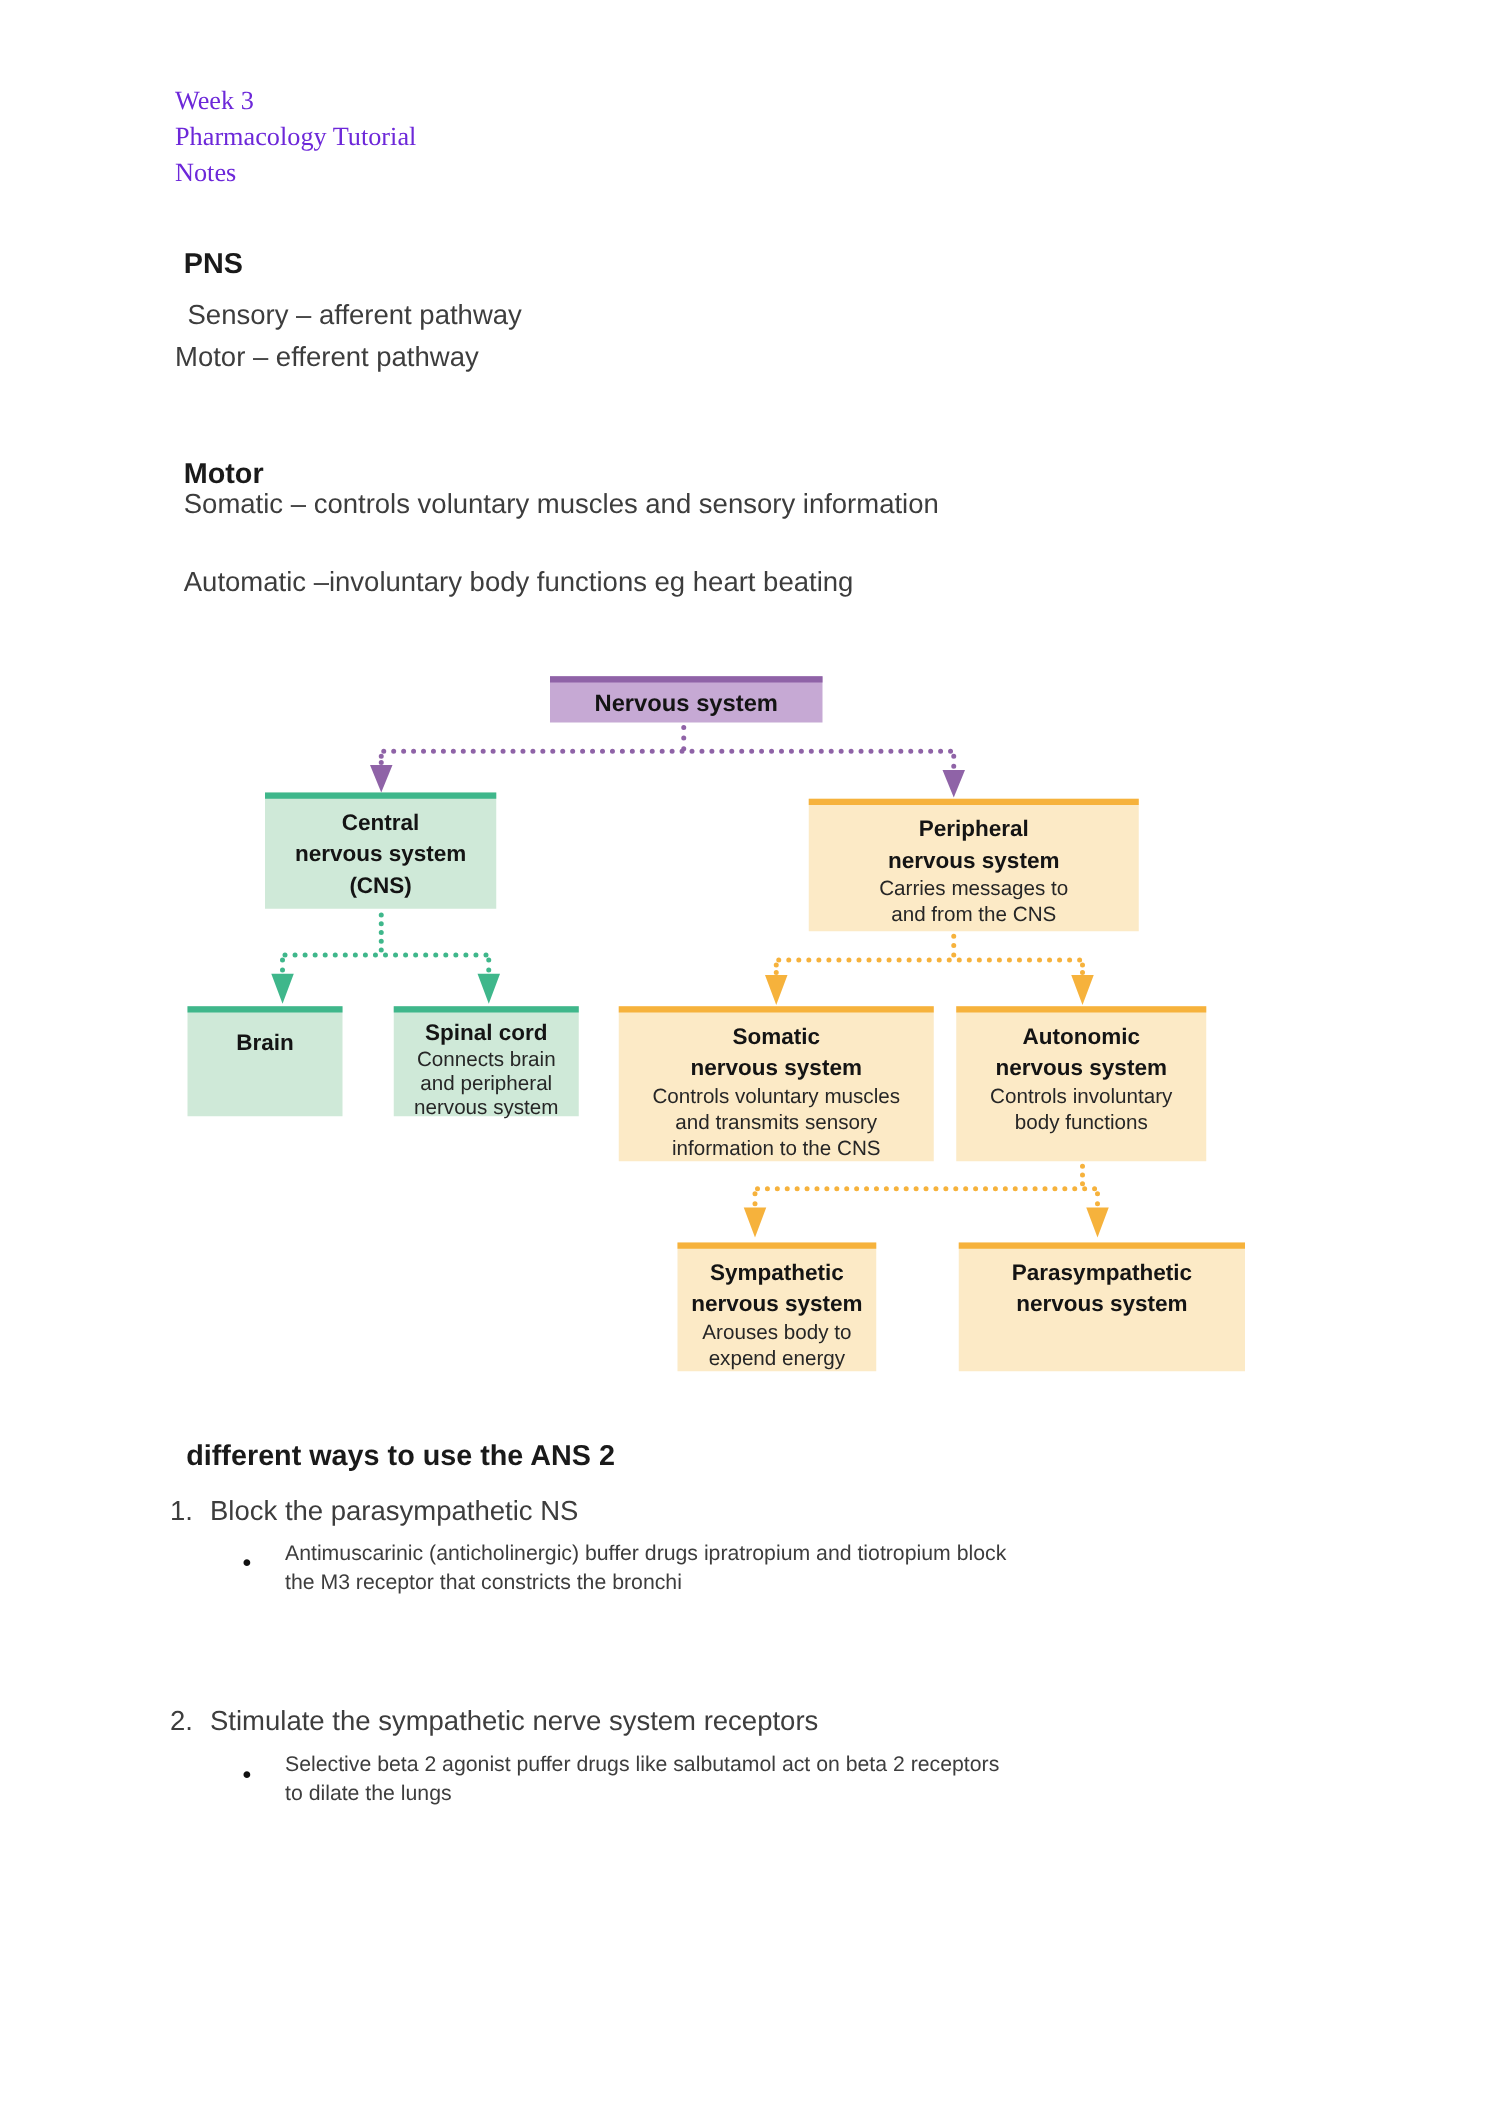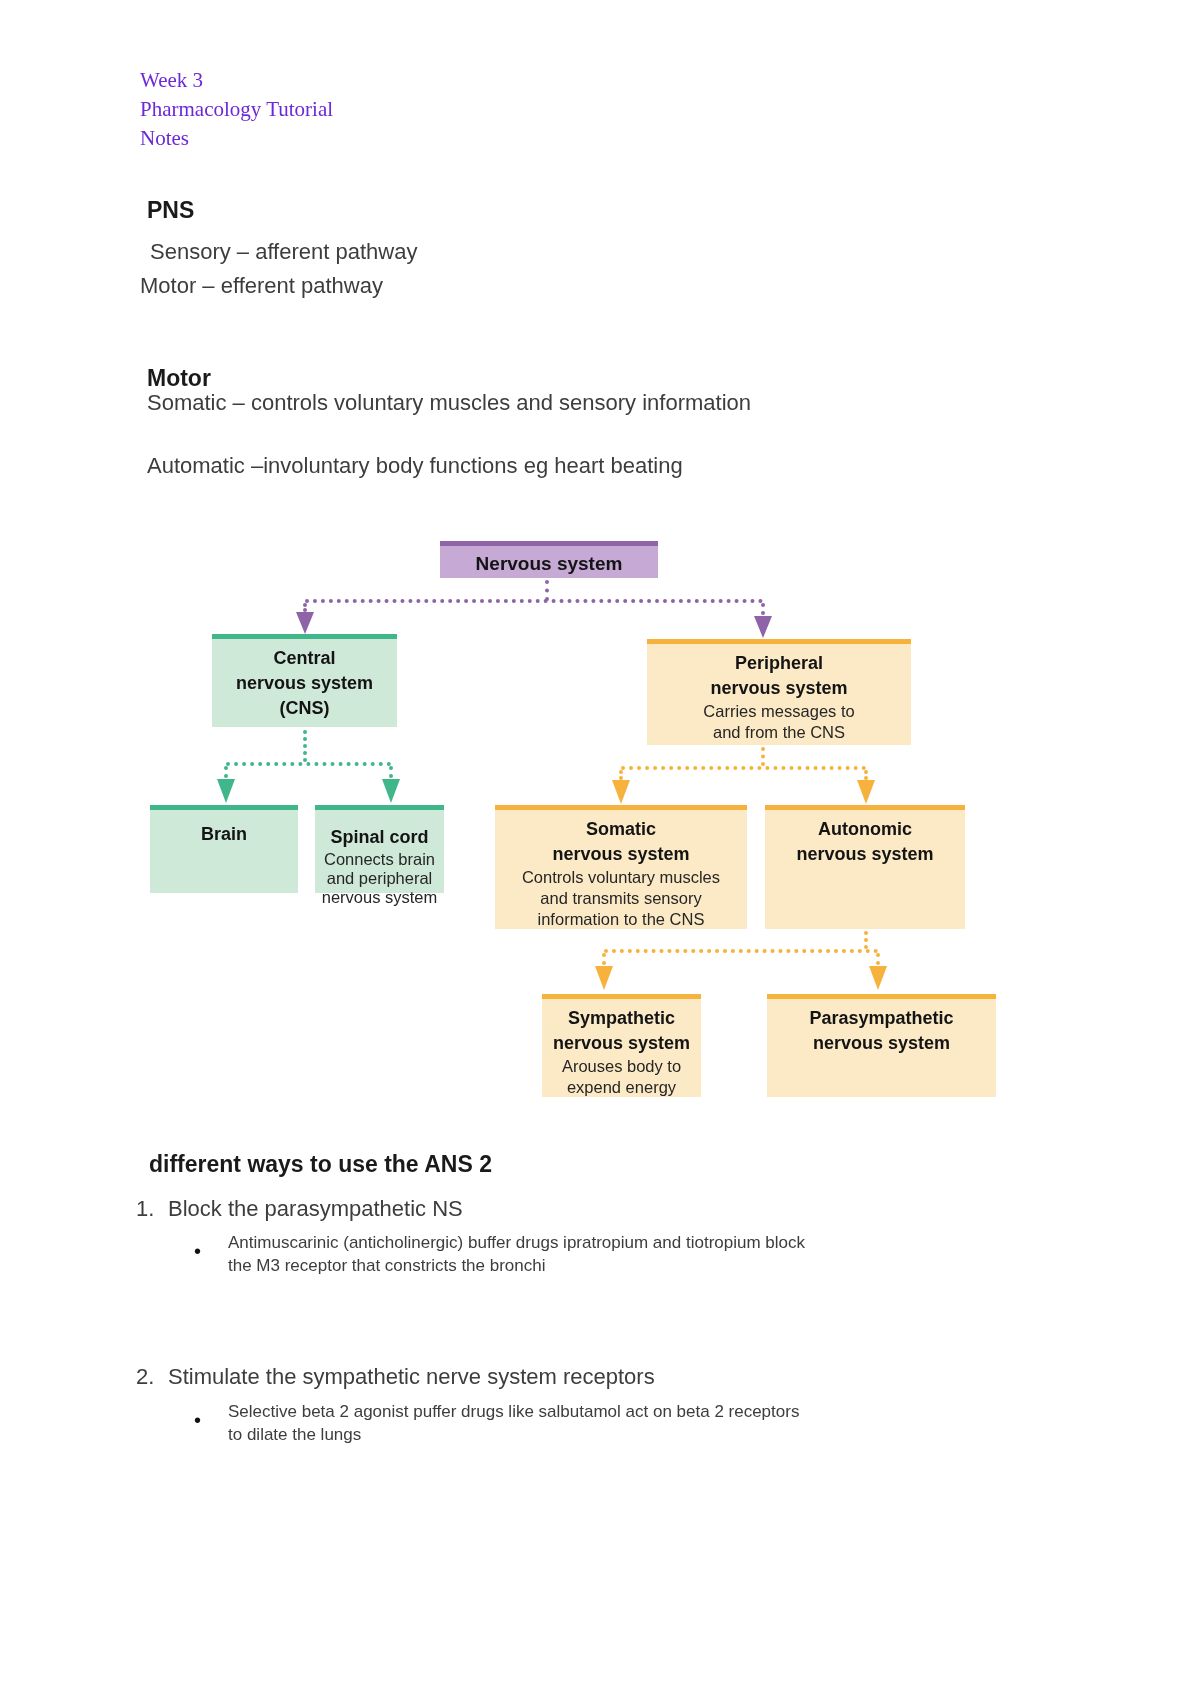--- a/index.html
+++ b/index.html
@@ -79,42 +79,44 @@
 (CNS)</div>
 </div>
 
 <div class="node orange" style="left:647px; top:639px; width:264px; height:106px;">
   <div class="node-title">Peripheral
 nervous system</div>
   <div class="node-sub">Carries messages to
 and from the CNS</div>
 </div>
 
-<div class="node green" style="left:150px; top:805px; width:148px; height:88px; padding-top:12px;">
+<div class="node green" style="left:150px; top:805px; width:124px; height:88px; padding-top:12px;">
   <div class="node-title">Brain</div>
 </div>
 
-<div class="node green" style="left:315px; top:805px; width:129px; height:88px; padding-top:15px;">
+<div class="node green" style="left:315px; top:805px; width:148px; height:88px; padding-top:4px;">
   <div class="node-title">Spinal cord</div>
   <div class="node-sub" style="line-height:19px;">Connects brain
 and peripheral
 nervous system</div>
 </div>
 
 <div class="node orange" style="left:495px; top:805px; width:252px; height:124px;">
   <div class="node-title">Somatic
 nervous system</div>
   <div class="node-sub">Controls voluntary muscles
 and transmits sensory
 information to the CNS</div>
 </div>
 
 <div class="node orange" style="left:765px; top:805px; width:200px; height:124px;">
   <div class="node-title">Autonomic
 nervous system</div>
+  <div class="node-sub">Controls involuntary
+body functions</div>
 </div>
 
 <div class="node orange" style="left:542px; top:994px; width:159px; height:103px;">
   <div class="node-title">Sympathetic
 nervous system</div>
   <div class="node-sub">Arouses body to
 expend energy</div>
 </div>
 
 <div class="node orange" style="left:767px; top:994px; width:229px; height:103px;">

